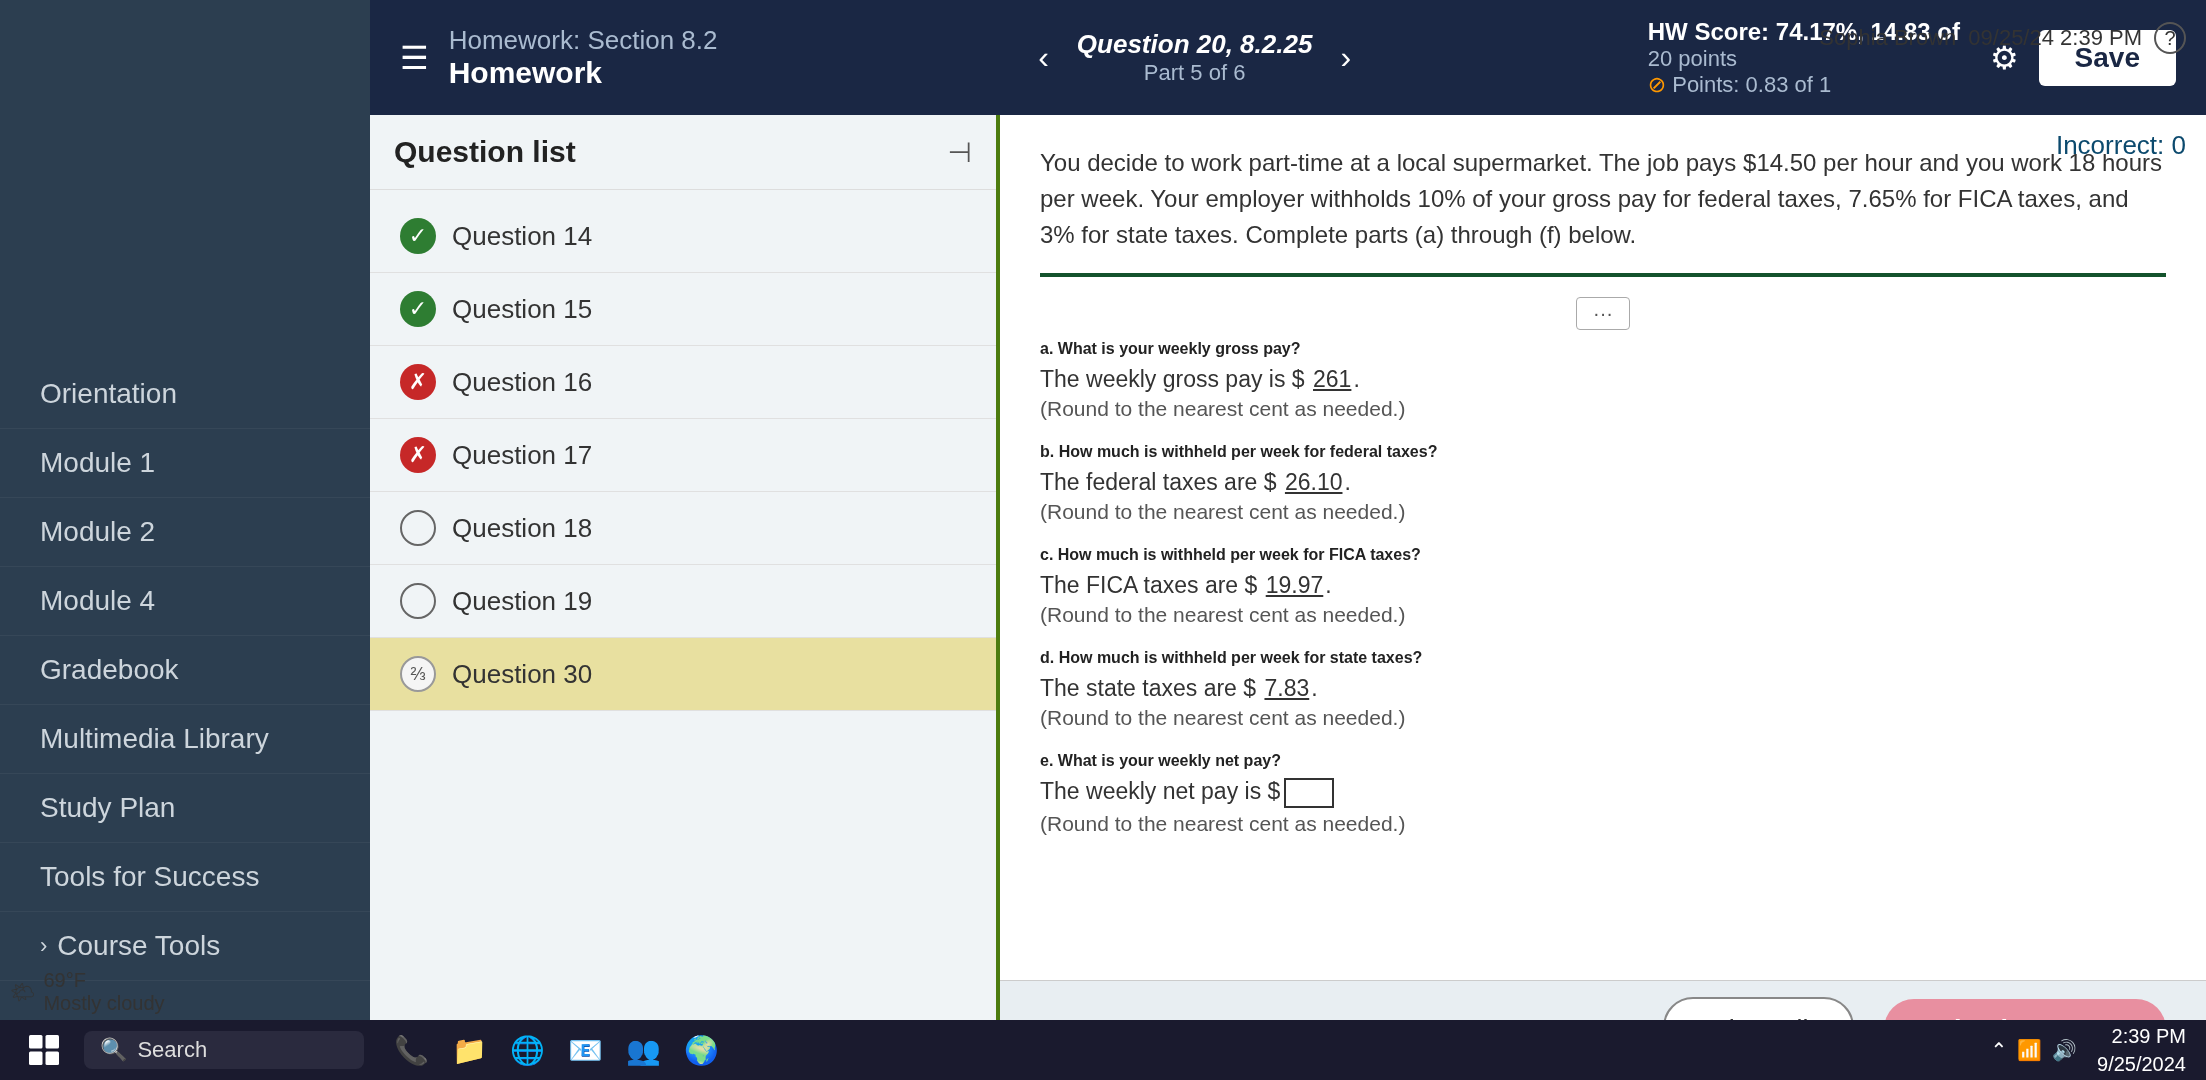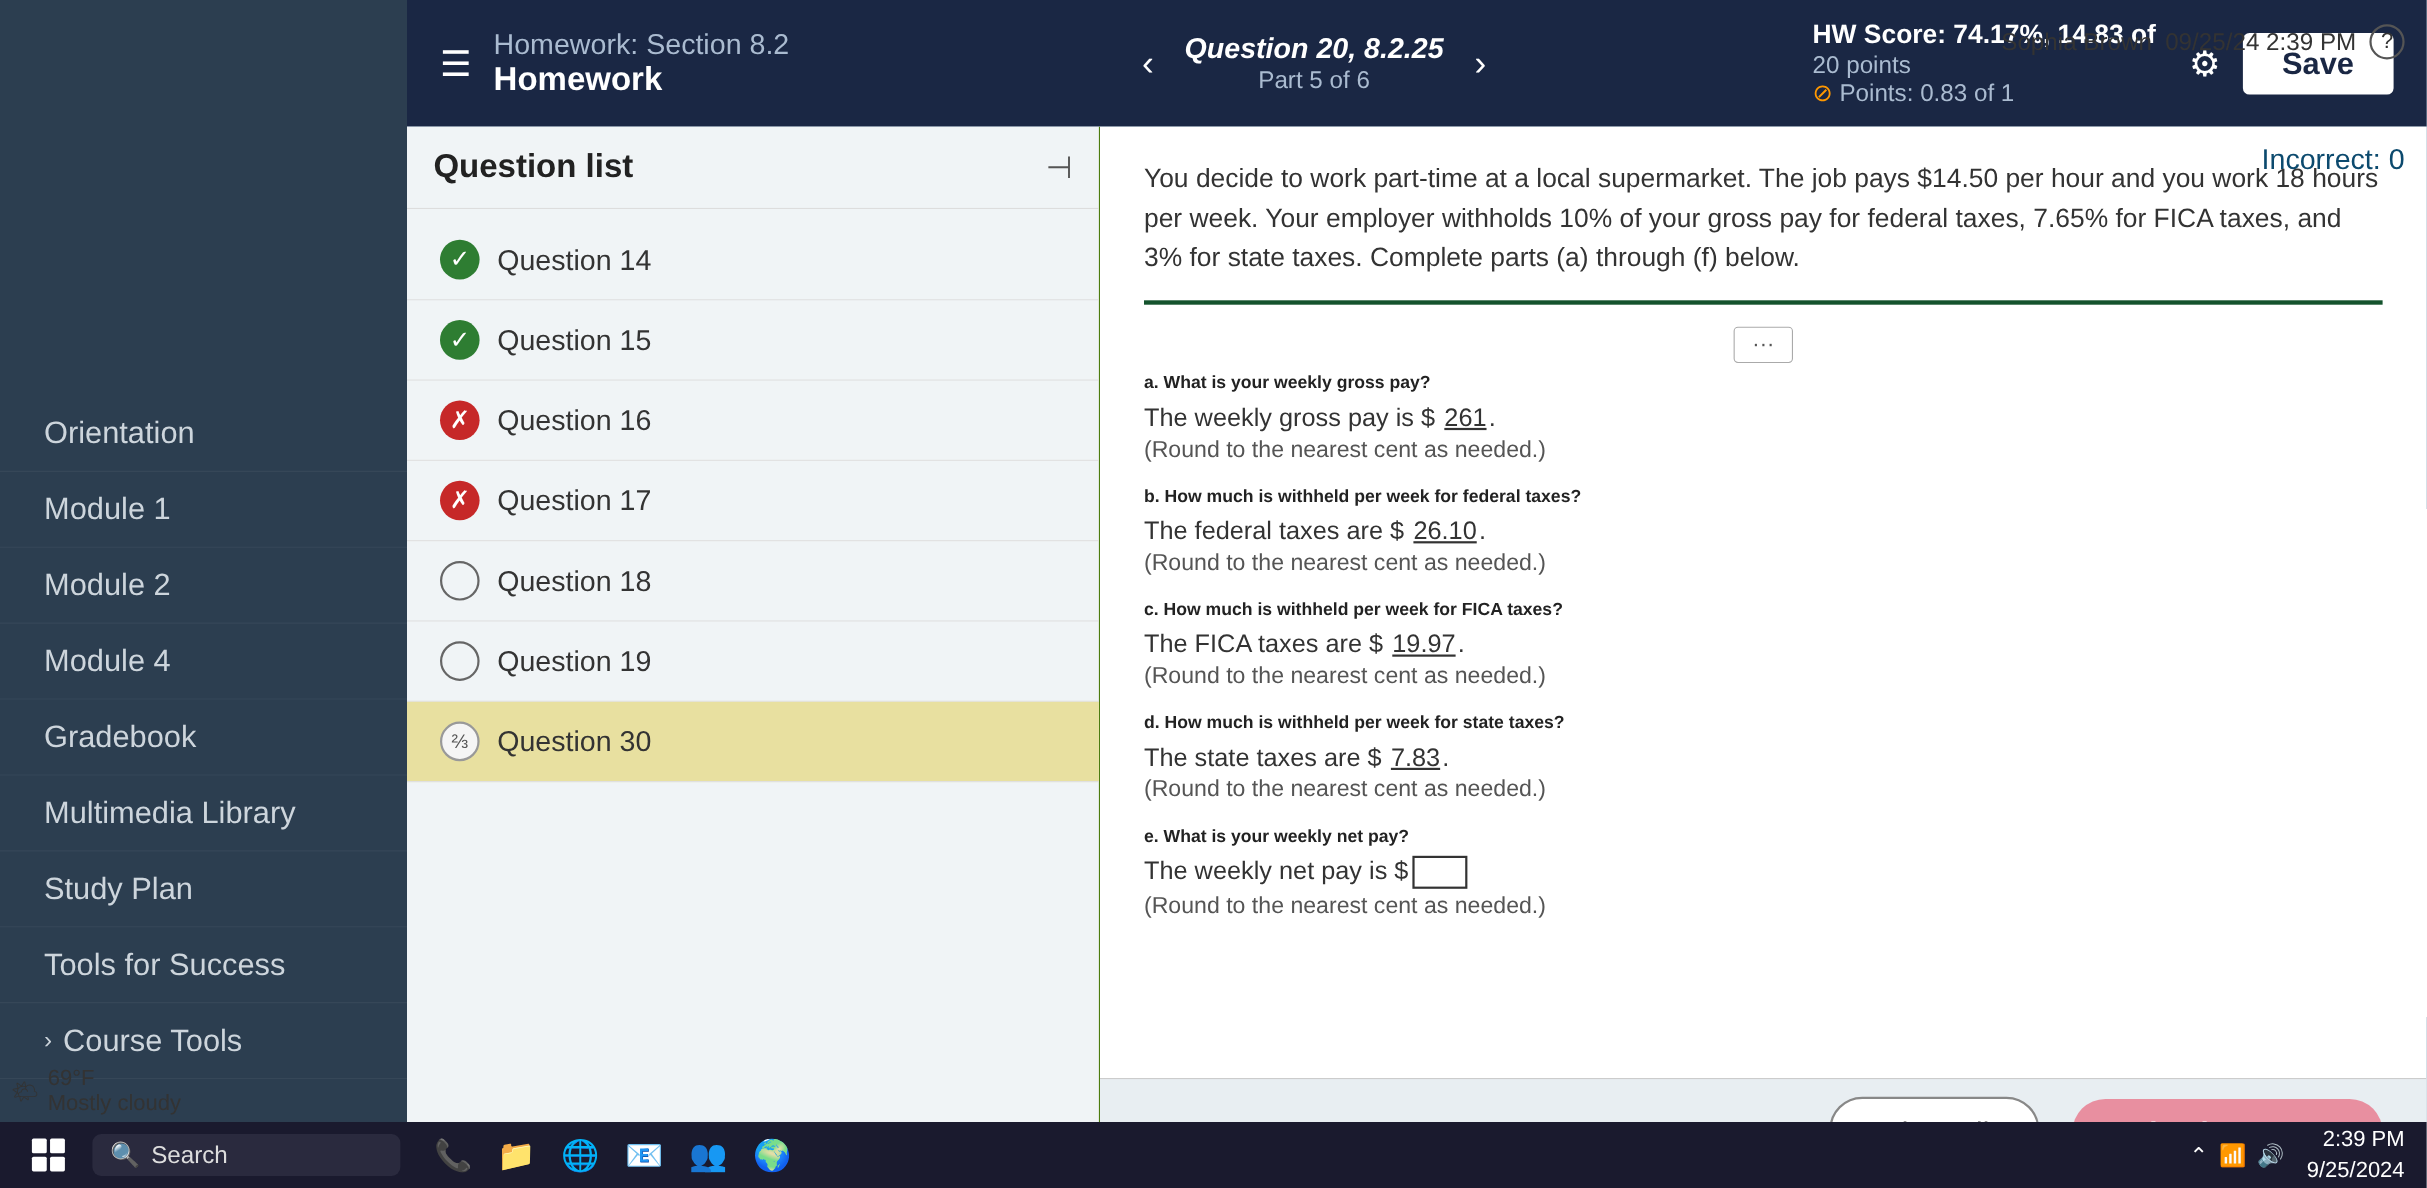--- a/index.html
+++ b/index.html
@@ -162,21 +162,21 @@
       overflow: hidden;
     }
 
     
     .question-list-panel {
       width: 630px;
       background: #f0f4f6;
       flex-shrink: 0;
       display: flex;
       flex-direction: column;
-      border-right: 1px solid #4d7c0f;
+      border-right: 4px solid #4d7c0f;
     }
 
     .question-list-header {
       display: flex;
       align-items: center;
       justify-content: space-between;
       padding: 20px 24px;
       border-bottom: 1px solid #ddd;
     }
     .question-list-title {

